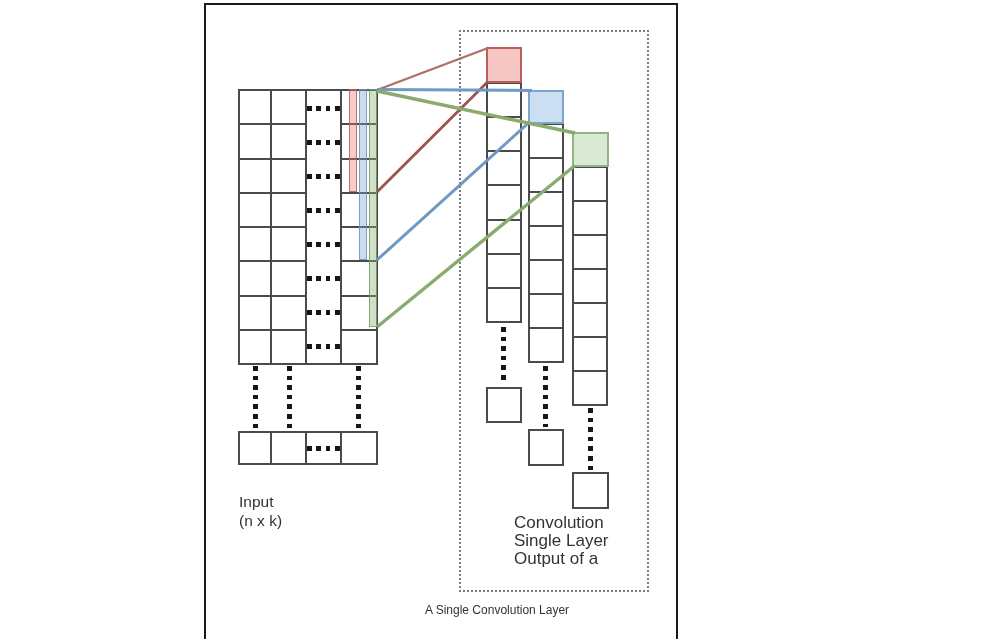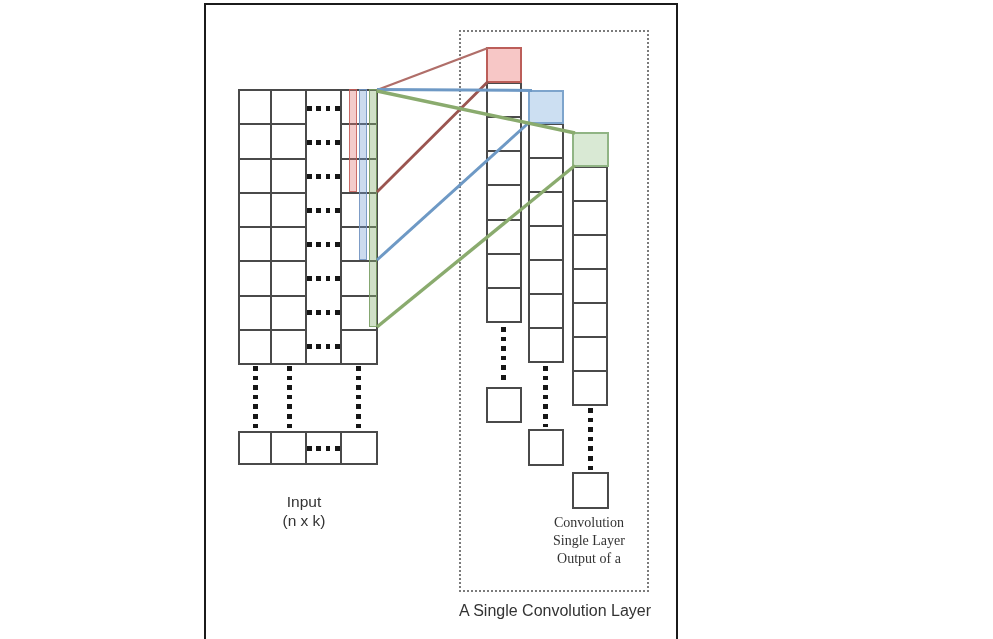--- a/index.html
+++ b/index.html
@@ -71,24 +71,24 @@
   #blue-lone{left:528px;top:429px;width:36px;height:37px;}
   #green-lone{left:572px;top:472px;width:37px;height:37px;}
 
   
   #lines{left:0;top:0;width:993px;height:639px;pointer-events:none;z-index:6;}
 
   .strip{z-index:4;}
   .topcell{z-index:3;}
 
   
-  .lbl{color:#333;text-align:center;z-index:2;}
+  .lbl{color:#333;text-align:left;z-index:2;}
   #input-label{left:239px;top:492px;width:130px;font-size:15.5px;line-height:19px;}
-  #output-label{left:514px;top:514px;width:150px;font-size:14px;line-height:18px;font-family:Liberation Serif, serif;}
-  #layer-caption{left:425px;top:601px;width:260px;font-size:16px;line-height:19px;}
+  #output-label{left:514px;top:514px;width:150px;font-size:17px;line-height:18px;}
+  #layer-caption{left:425px;top:601px;width:260px;font-size:12px;line-height:19px;}
 </style>
 </head>
 <body>
 
 <div id="canvas">
 
   <div class="abs" id="page-frame"></div>
 
   <div class="abs" id="dashed-box"></div>
 

